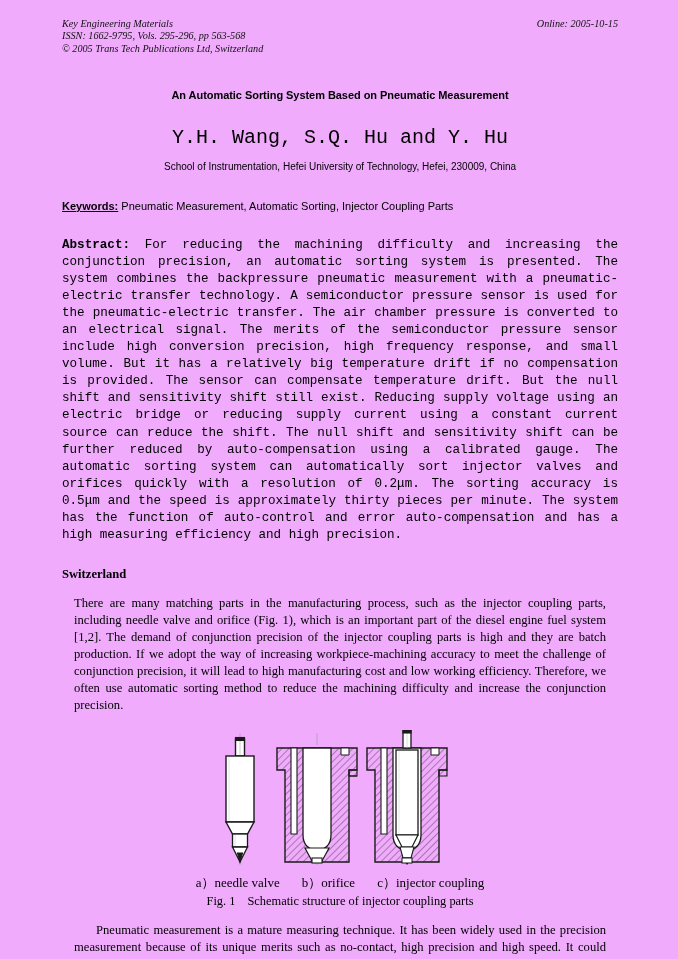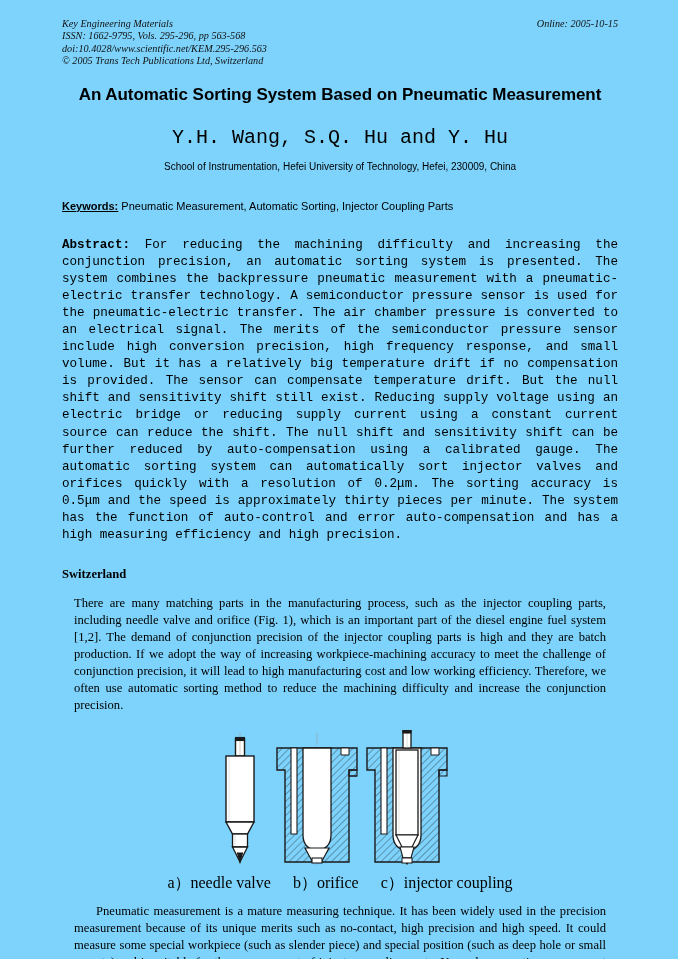--- a/index.html
+++ b/index.html
@@ -12,21 +12,21 @@
     width: 678px;
     height: 959px;
     overflow: hidden;
     font-family: "Liberation Serif", serif;
     color: #000000;
   }
   .page {
     position: relative;
     width: 678px;
     height: 959px;
-    background: #7dd3fc;
+    background: #f0abfc;
     box-sizing: border-box;
   }
   .page-inner {
     position: absolute;
     left: 62px;
     top: 18px;
     width: 556px;
   }
 
   
@@ -53,21 +53,21 @@
     white-space: nowrap;
   }
   .masthead .line { display: block; white-space: nowrap; }
 
   
   .title {
     margin-top: 12px;
     text-align: center;
     font-family: "Liberation Sans", sans-serif;
     font-weight: bold;
-    font-size: 17px;
+    font-size: 11px;
     letter-spacing: -0.05px;
     line-height: 18px;
   }
   .authors {
     margin-top: 25px;
     text-align: center;
     font-family: Liberation Mono, monospace;
     font-size: 20px;
     line-height: 18px;
   }
@@ -129,21 +129,21 @@
     width: 100%;
     text-align: center;
   }
   .figure-art {
     display: block;
     margin: 0 auto;
   }
   .fig-sublabels {
     margin-top: 4px;
     font-family: "Liberation Serif", serif;
-    font-size: 16px;
+    font-size: 13px;
     line-height: 17px;
     text-align: center;
   }
   .fig-sublabels .gap { display: inline-block; width: 22px; }
   .fig-caption {
     margin-top: 2px;
     font-family: "Liberation Serif", serif;
     font-size: 12.4px;
     line-height: 17px;
     text-align: center;
@@ -153,21 +153,20 @@
 </head>
 <body>
 
 <div class="page">
   <div class="page-inner">
 
     <div class="masthead">
       <div class="left">
         <span class="line">Key Engineering Materials</span>
         <span class="line">ISSN: 1662-9795, Vols. 295-296, pp 563-568</span>
-        <span class="line">doi:10.4028/www.scientific.net/KEM.295-296.563</span>
         <span class="line">© 2005 Trans Tech Publications Ltd, Switzerland</span>
       </div>
       <div class="right">
         <span class="line">Online: 2005-10-15</span>
       </div>
     </div>
 
     <div class="title">An Automatic Sorting System Based on Pneumatic Measurement</div>
     <div class="authors">Y.H. Wang, S.Q. Hu and Y. Hu</div>
     <div class="affiliation">School of Instrumentation, Hefei University of Technology, Hefei, 230009, China</div>
@@ -273,18 +272,21 @@
 
             <path d="M224 40 L232 40 L232 46 L224 46 Z" fill="url(#hatch)" stroke="#1a1a1a" stroke-width="1.1"></path>
           </g>
         </g>
       </svg>
 
       <div class="fig-sublabels">
         <span>a）needle valve</span><span class="gap"></span><span>b）orifice</span><span class="gap"></span><span>c）injector coupling</span>
       </div>
 
+      <div class="fig-caption">
+        <span>Fig. 1</span><span class="cap-gap"></span><span>Schematic structure of injector coupling parts</span>
+      </div>
     </div>
 
     <p class="body-par indent">Pneumatic measurement is a mature measuring technique. It has been widely used in the precision measurement because of its unique merits such as no-contact, high precision and high speed. It could measure some special workpiece (such as slender piece) and special position (such as deep hole or small gap etc) and is suitable for the measurement of injector coupling parts. Normal pneumatic measurement has two means: the mean of flow and the mean of pressure, Flow instrument is often adopted in China. But since pneumatic-electric transfer of flow is rather inconvenient, it is seldom</p>
 
   </div>
 </div>
 
 </body></html>

